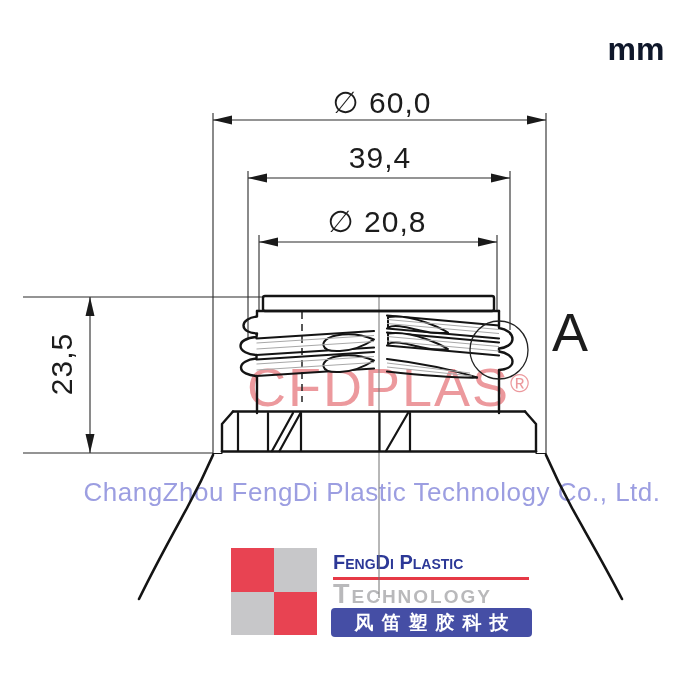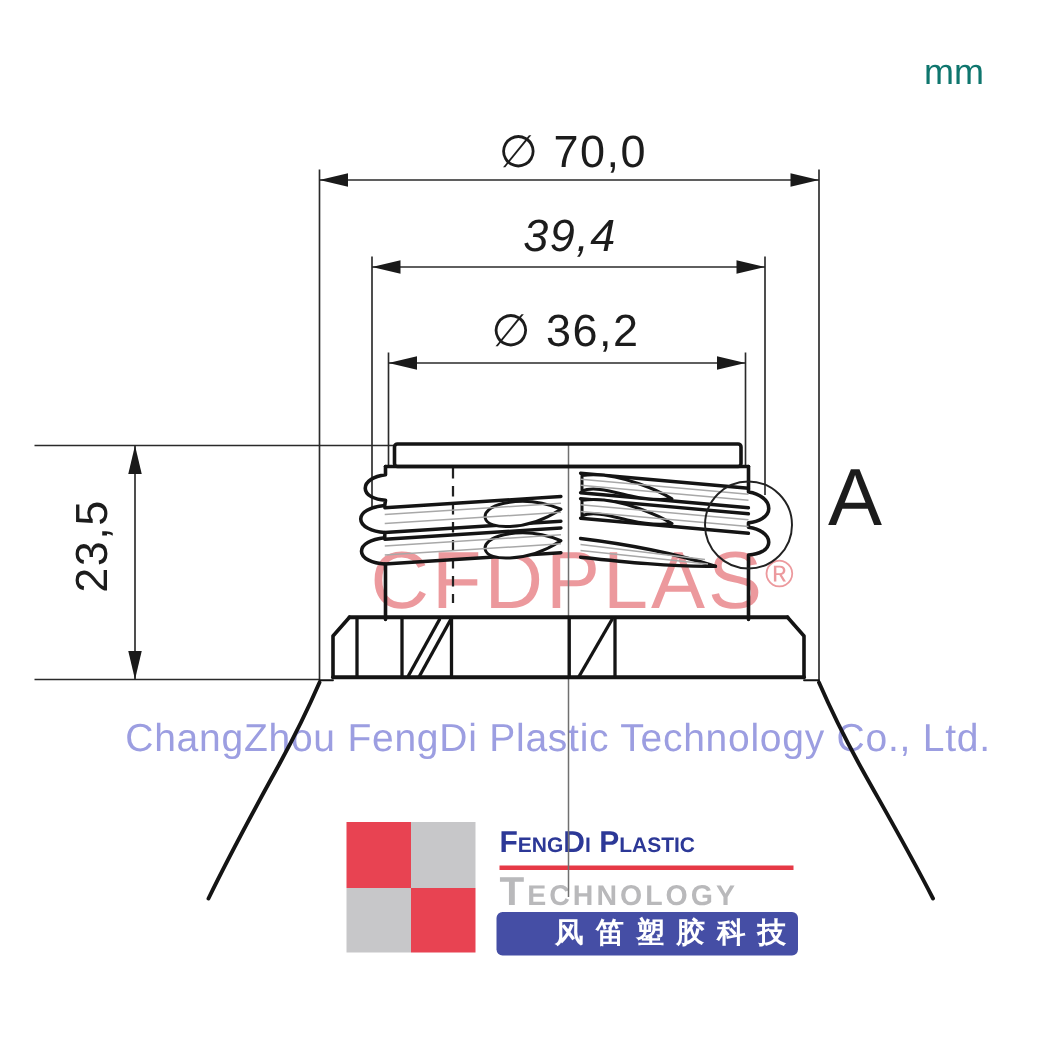--- a/index.html
+++ b/index.html
@@ -8,21 +8,21 @@
     font-family:"Liberation Sans","DejaVu Sans",sans-serif;
   }
   .stage svg{position:absolute;left:0;top:0;z-index:3;}
   .label{
     position:absolute;z-index:4;color:#1c1c1c;white-space:nowrap;
     transform:translate(-50%,-50%);
   }
   .dim-label{font-size:30px;letter-spacing:1px;}
   .dim-label-vert{transform:translate(-50%,-50%) rotate(-90deg);}
   .detail-letter{font-size:54px;}
-  .unit-label{font-size:24px;color:#0f766e;}
+  .unit-label{font-size:32px;color:#0f172a;font-weight:bold;}
   .wm-brand{
     position:absolute;z-index:1;left:247px;top:356px;
     font-size:54px;font-weight:normal;letter-spacing:2px;
     color:rgba(224,85,92,0.60);
   }
   .wm-brand sup{font-size:26px;vertical-align:14px;letter-spacing:0;}
   .wm-company{
     position:absolute;z-index:1;left:356px;top:492px;
     transform:translate(-50%,-50%);
     font-size:26px;letter-spacing:0.5px;white-space:nowrap;
@@ -44,21 +44,21 @@
   .logo-underline{position:absolute;left:102px;top:29px;width:196px;height:3px;background:#e63946;}
   .logo-sub{
     position:absolute;left:102px;top:33px;width:208px;
     font-variant:small-caps;font-weight:bold;font-size:27px;line-height:27px;
     color:#b9b9bb;letter-spacing:2px;
   }
   .logo-band{
     position:absolute;left:100px;top:60px;width:201px;height:29px;
     background:#454ea5;border-radius:4px;
     color:#ffffff;font-weight:bold;font-size:19px;line-height:29px;
-    text-align:right;letter-spacing:8px;text-indent:8px;
+    text-align:center;letter-spacing:8px;text-indent:8px;
   }
 </style>
 </head>
 <body>
 
 <div class="stage">
 
   <div class="wm-brand"><span>CFDPLAS</span><sup>®</sup></div>
   <div class="wm-company">ChangZhou FengDi Plastic Technology Co., Ltd.</div>
 
@@ -171,19 +171,19 @@
 
     <g stroke="#141414" stroke-width="2.6" fill="none" stroke-linecap="round">
       <path d="M213,455 C206,471 199,486 187,508 C175,530 157,562 139,599"></path>
       <path d="M546,455 C553,471 560,486 572,508 C584,530 603,562 622,599"></path>
     </g>
 
     <circle cx="499" cy="350" r="29" stroke="#222222" stroke-width="1.3" fill="none"></circle>
   </svg>
 
   <div class="label unit-label" style="left:636px;top:49px;">mm</div>
-  <div class="label dim-label" style="left:382px;top:102px;">∅ 70,0</div>
-  <div class="label dim-label" style="left:380px;top:158px;font-style:italic;">39,4</div>
-  <div class="label dim-label" style="left:377px;top:221px;">∅ 36,2</div>
+  <div class="label dim-label" style="left:382px;top:102px;">∅ 60,0</div>
+  <div class="label dim-label" style="left:380px;top:158px;">39,4</div>
+  <div class="label dim-label" style="left:377px;top:221px;">∅ 20,8</div>
   <div class="label dim-label dim-label-vert" style="left:62px;top:364px;">23,5</div>
   <div class="label detail-letter" style="left:570px;top:332px;">A</div>
 
 </div>
 
 </body></html>

